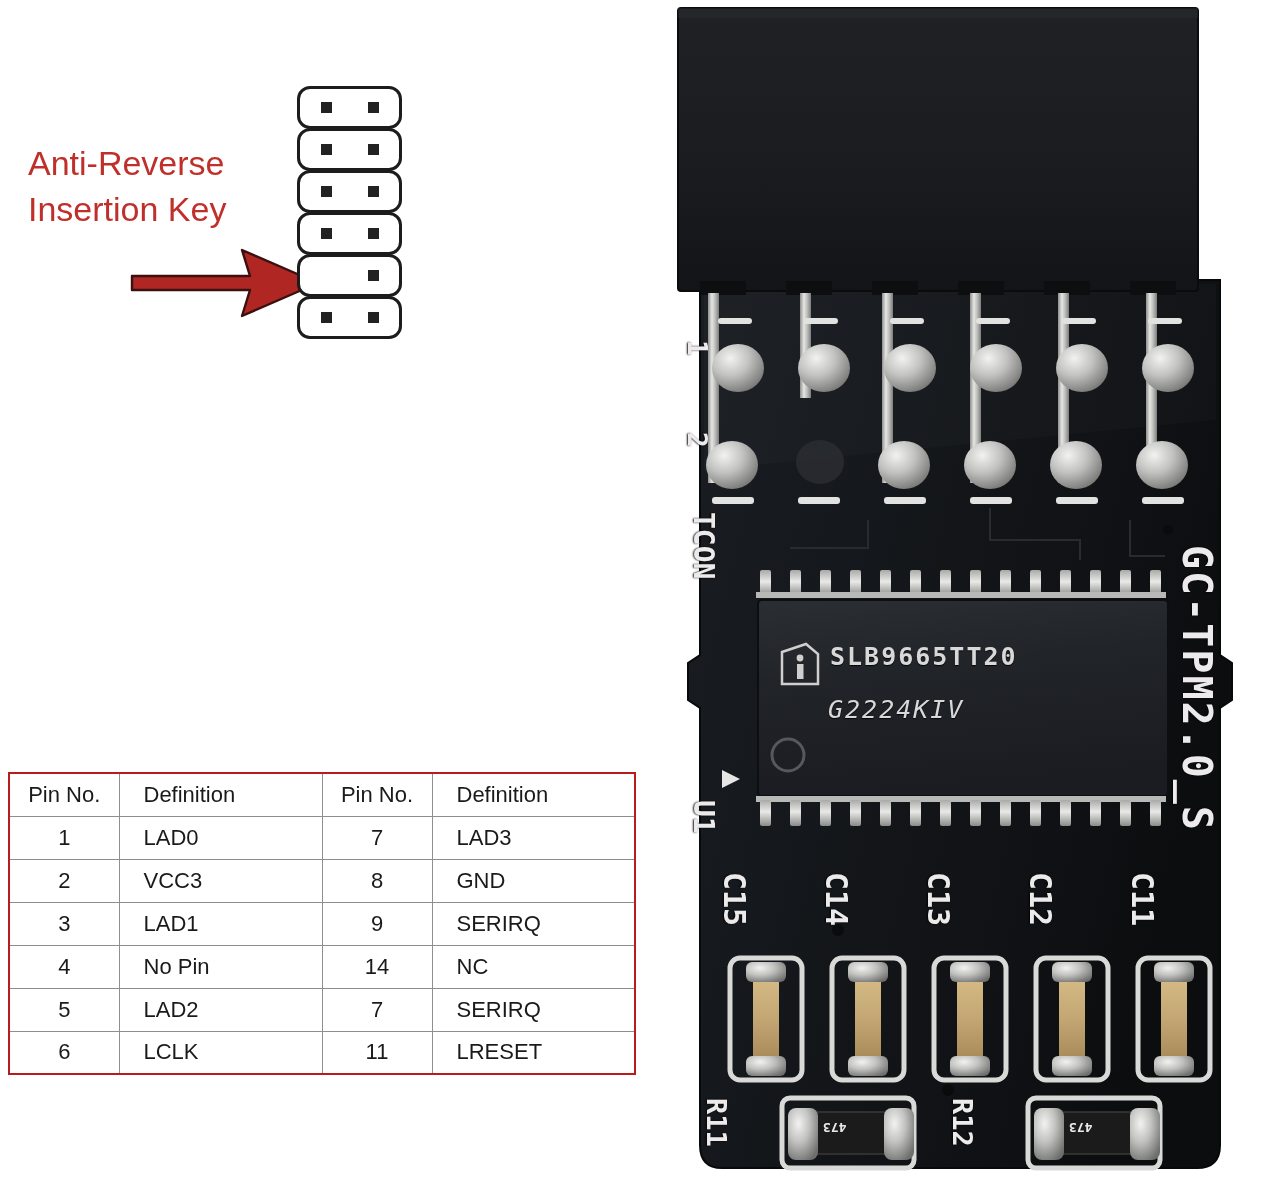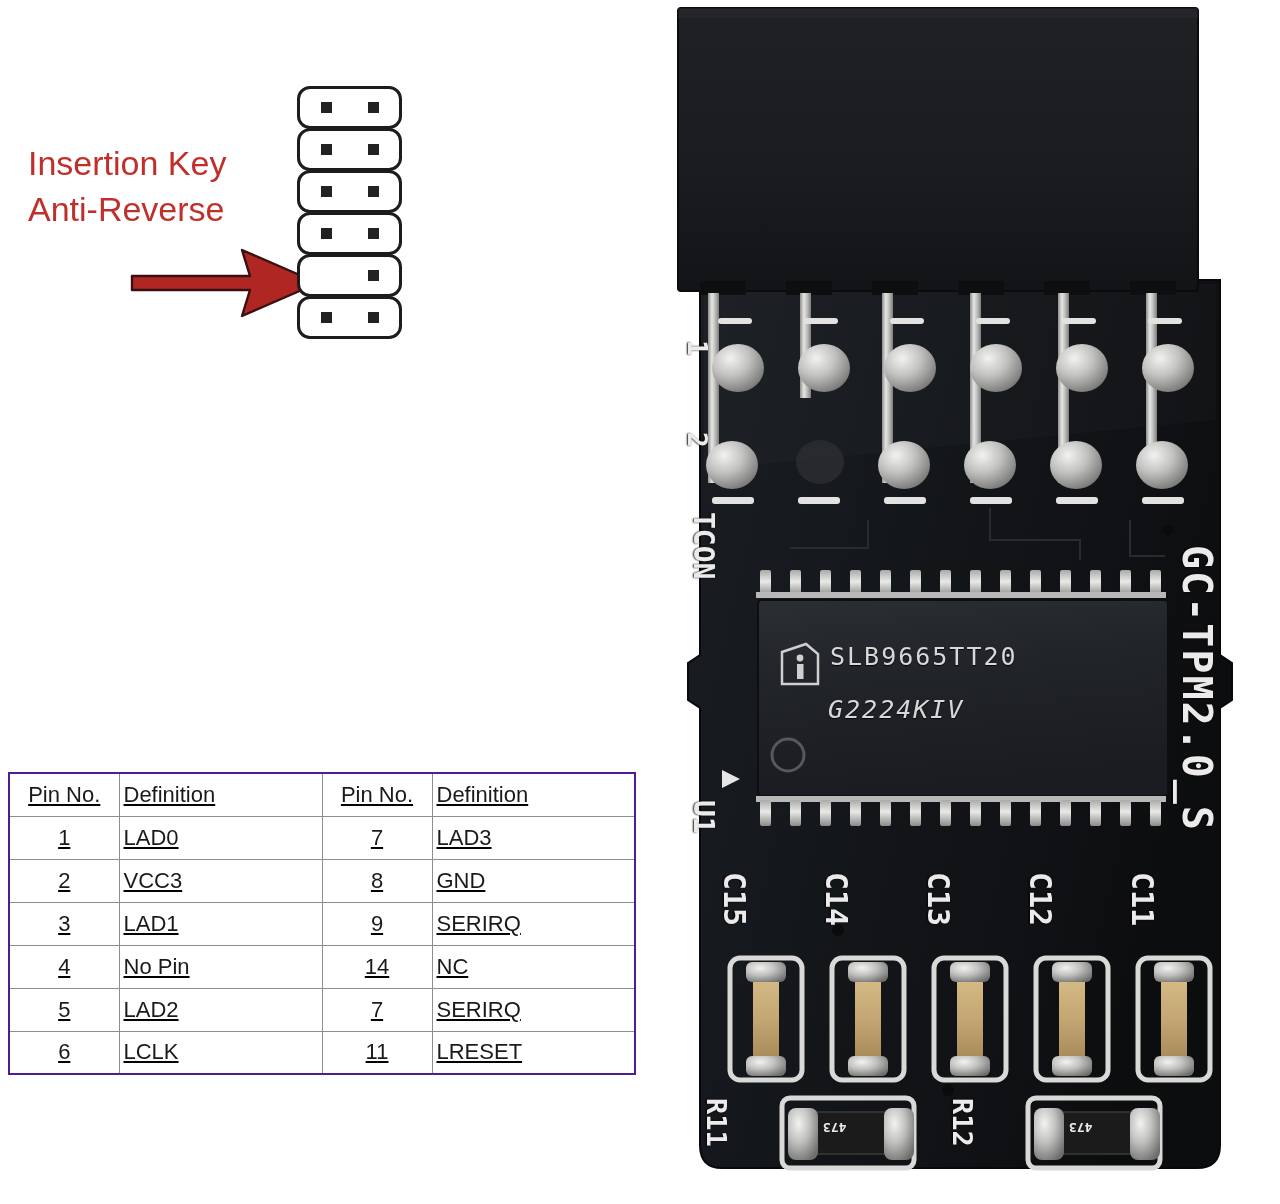--- a/index.html
+++ b/index.html
@@ -35,30 +35,30 @@
 
   
   #pin-table{
     left:8px;top:772px;width:626px;
     border-collapse:collapse;background:#fff;
   }
   #pin-table table{border-collapse:collapse;width:626px;table-layout:fixed;}
   #pin-table td,#pin-table th{
     border:1px solid #8e8e8e;
     font-size:22px;color:#1a1a1a;font-weight:400;
-    height:43px;padding:0 0 0 4px;text-align:left;
+    height:43px;padding:0 0 0 24px;text-align:left;
     box-sizing:border-box;
   }
   #pin-table th{font-weight:400;}
   #pin-table .num{text-align:center;padding:0;}
   #pin-table .c0{width:110px;}
   #pin-table .c1{width:203px;}
   #pin-table .c2{width:110px;}
   #pin-table .c3{width:203px;}
-  #pin-table table{border:2px solid #4c1d95;text-decoration:underline;}
+  #pin-table table{border:2px solid #b91c1c;}
 
   
   #pcb{left:660px;top:0px;width:620px;height:1204px;}
 
   
   .chip-text{
     position:absolute;color:#d8d8d8;font-family:"DejaVu Sans Mono", monospace;
     font-size:25px;letter-spacing:2px;white-space:nowrap;
     text-shadow:0 1px 1px rgba(0,0,0,0.85);
   }
@@ -72,22 +72,22 @@
   .rot90{transform:rotate(90deg);transform-origin:left top;}
   .res-code{
     position:absolute;color:#e8e8e8;font-family:"DejaVu Sans Mono", monospace;
     font-size:13px;font-weight:bold;transform:rotate(180deg);
   }
 </style>
 </head>
 <body>
 
 <div class="layer" id="annotation-text">
+  <span class="ln">Anti-Reverse</span>
   <span class="ln">Insertion Key</span>
-  <span class="ln">Anti-Reverse</span>
 </div>
 
 <div class="layer" id="arrow-wrap">
   <svg width="190" height="72" viewBox="0 0 190 72">
     <path d="M 2,28 L 120,28 L 112,2 L 188,35 L 112,68 L 120,42 L 2,42 Z" fill="#b02622" stroke="#3b1010" stroke-width="2.4" stroke-linejoin="round"></path>
   </svg>
 </div>
 
 <div class="layer" id="connector-diagram">
   <div class="conn-row" style="top:0px;">
@@ -380,21 +380,21 @@
         <rect x="374" y="1108" width="30" height="52" rx="8"></rect>
         <rect x="470" y="1108" width="30" height="52" rx="8"></rect>
       </g>
     </g>
 
     <circle cx="178" cy="930" r="6" fill="#0a0b0d"></circle>
     <circle cx="288" cy="1090" r="6" fill="#0a0b0d"></circle>
     <circle cx="508" cy="530" r="5" fill="#0a0b0d"></circle>
   </svg>
 
-  <div class="chip-text" style="left:170px;top:642px;">SLB9665TT20</div>
+  <div class="chip-text" style="left:170px;top:642px;font-weight:bold;">SLB9665TT20</div>
   <div class="chip-text" style="left:168px;top:695px;font-style:italic;">G2224KIV</div>
 
   <div style="position:absolute;left:118px;top:640px;width:44px;height:48px;">
     <svg width="44" height="48" viewBox="0 0 44 48">
       <path d="M 4,12 L 28,4 L 40,14 L 40,44 L 4,44 Z" fill="none" stroke="#cfcfcf" stroke-width="2.5"></path>
       <circle cx="22" cy="18" r="3.4" fill="#cfcfcf"></circle>
       <rect x="19" y="24" width="6.5" height="15" fill="#cfcfcf"></rect>
     </svg>
   </div>
 

